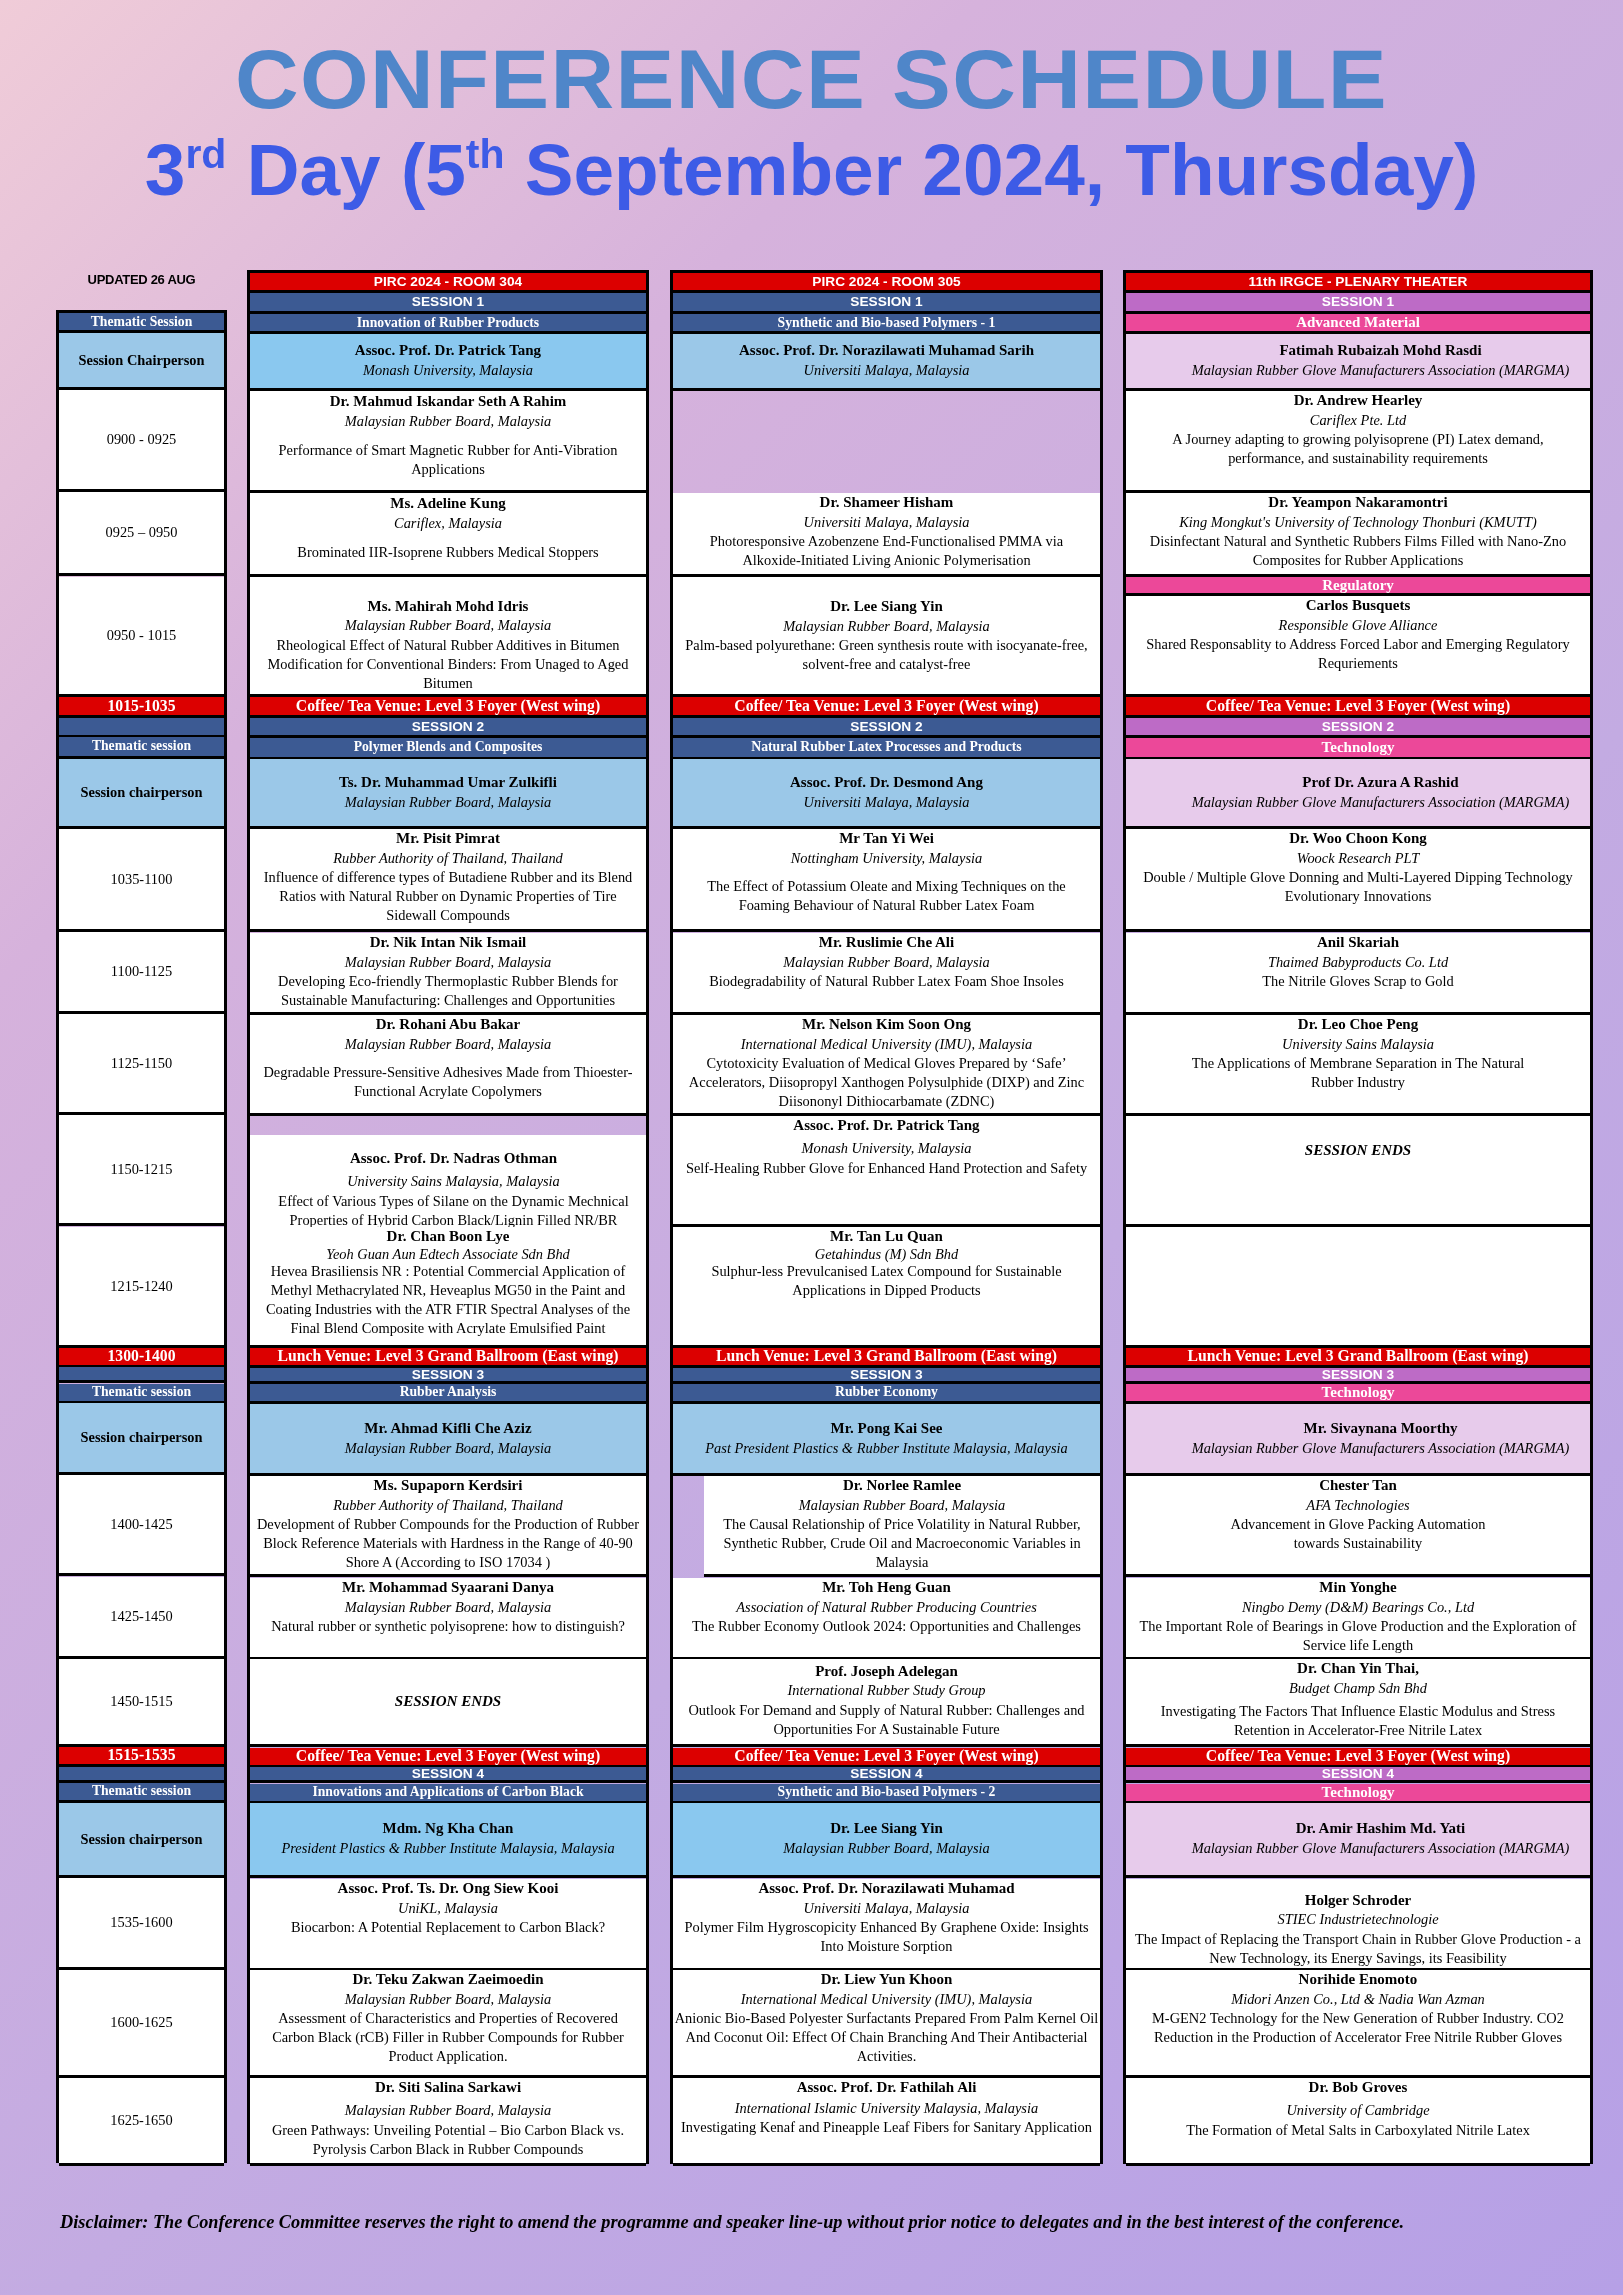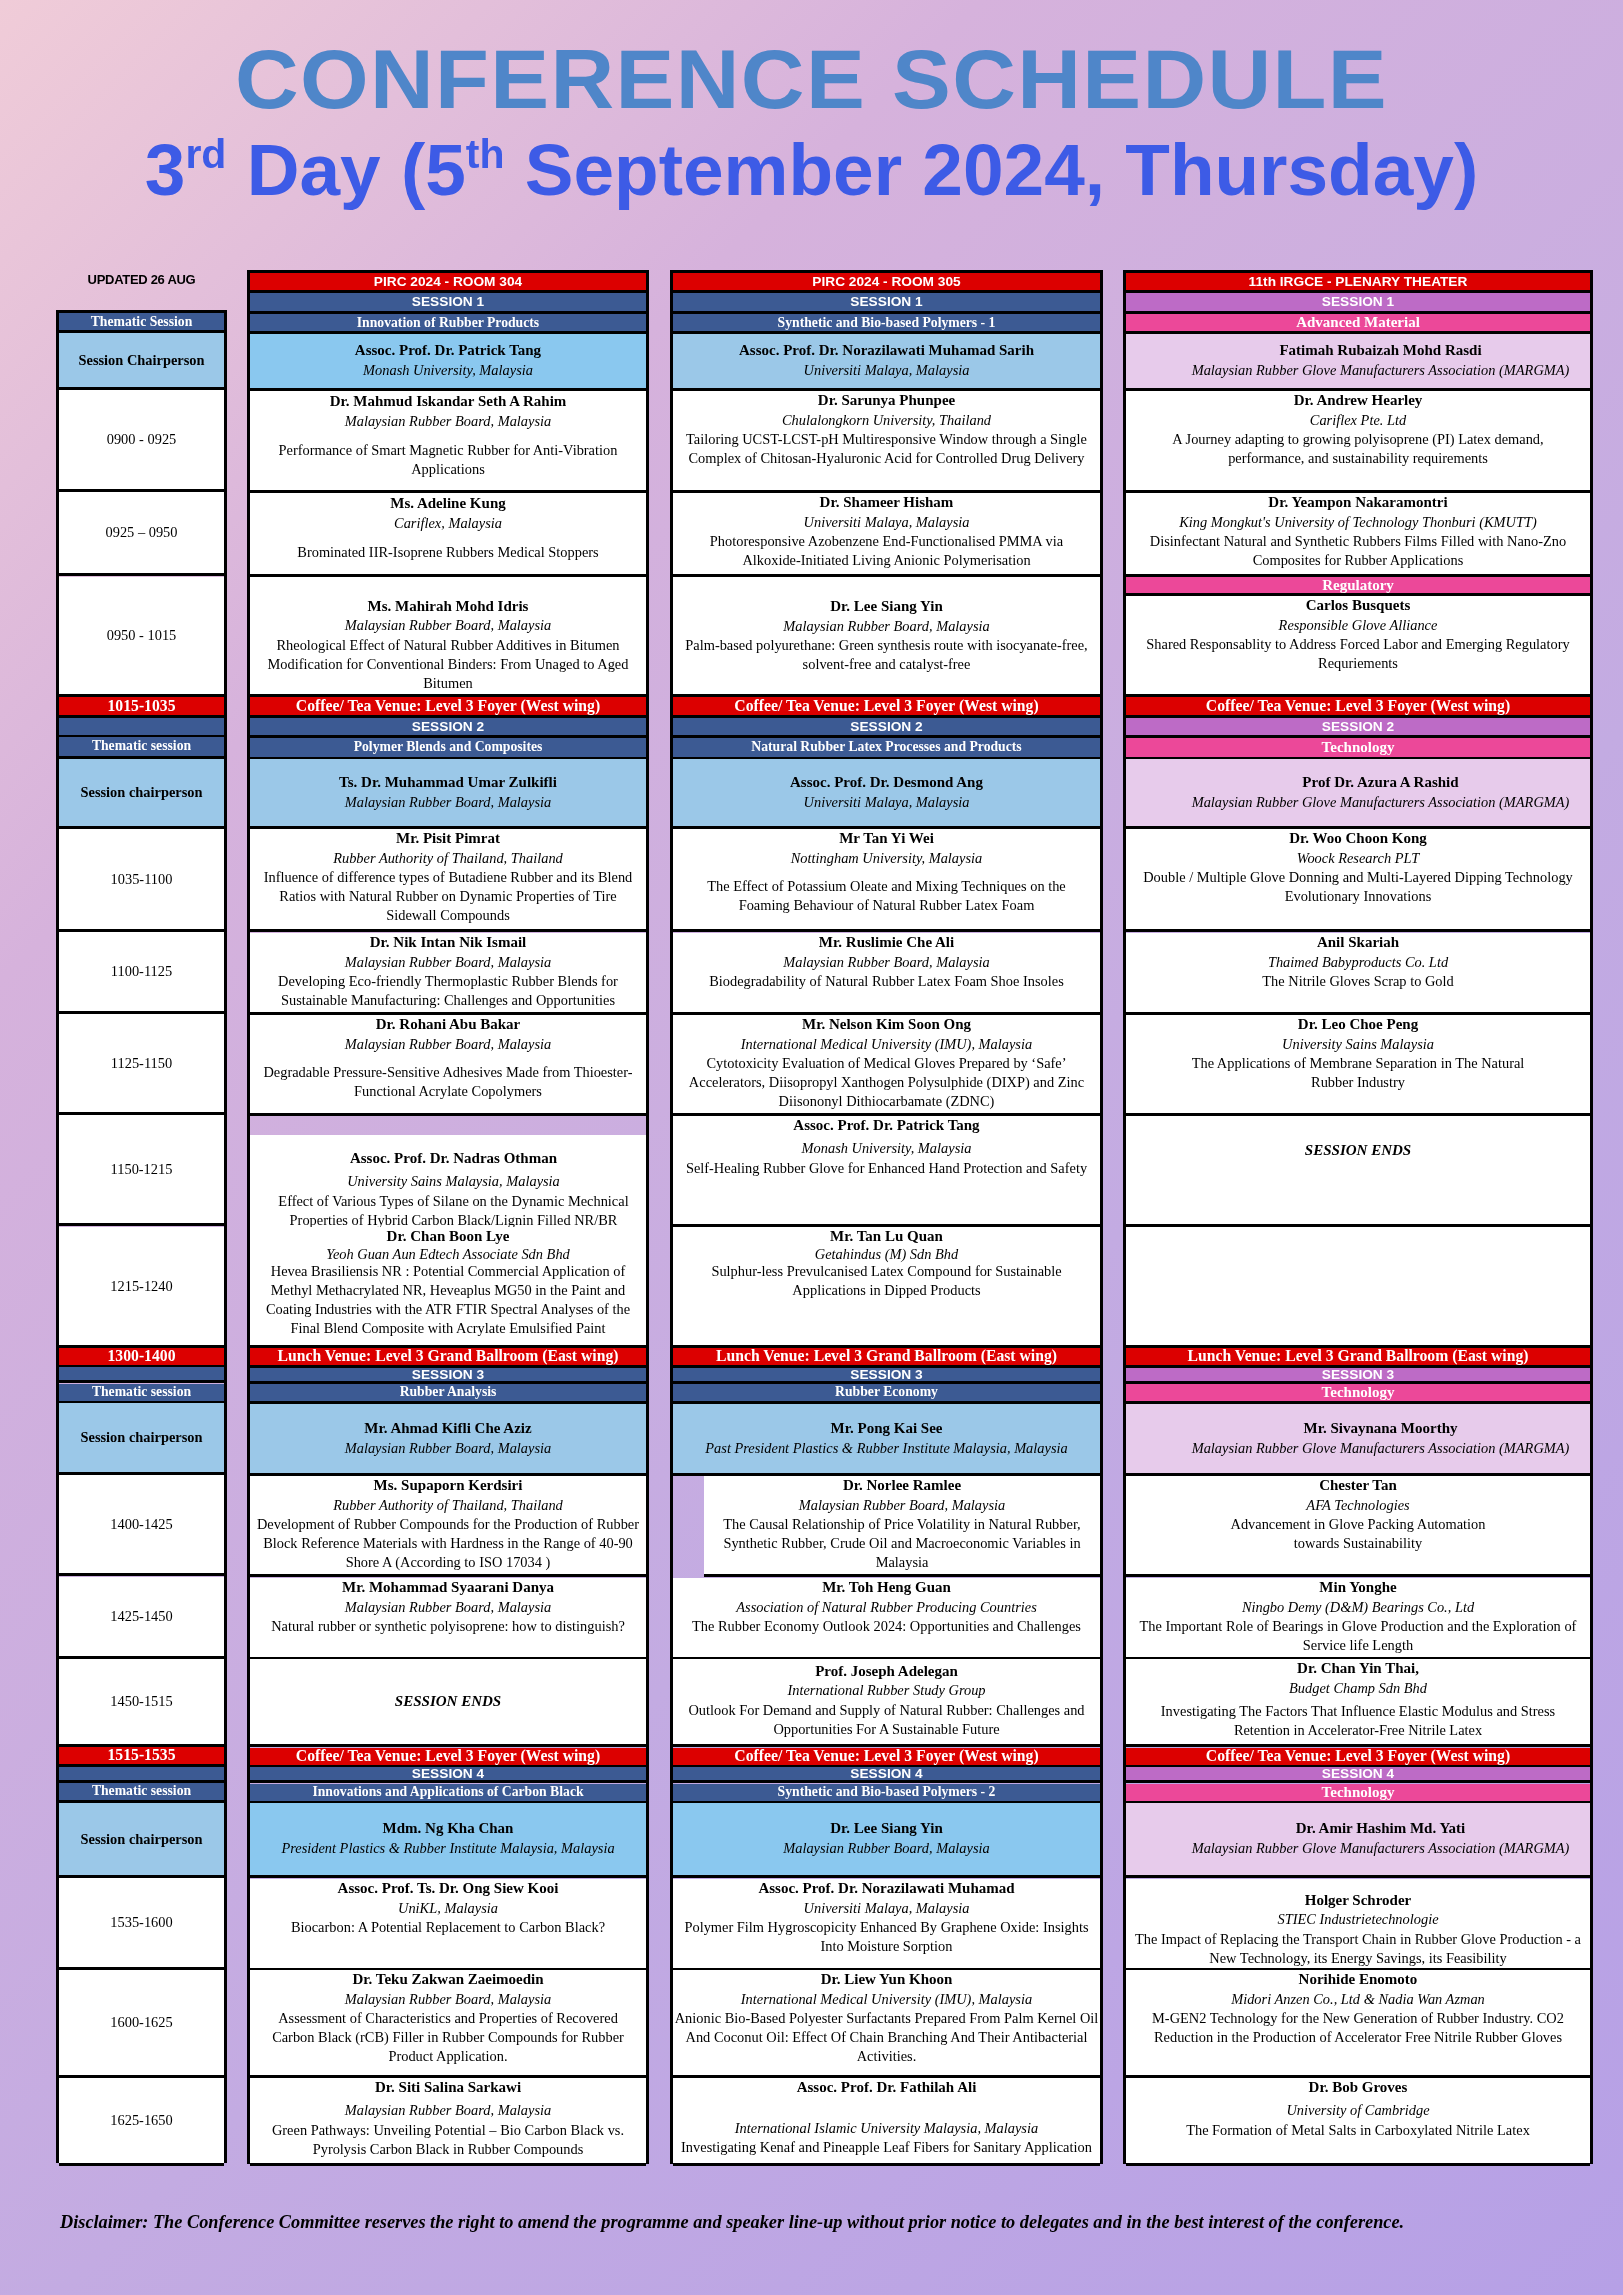--- a/index.html
+++ b/index.html
@@ -203,25 +203,20 @@
 </div>
 
 <div class="col" style="left:670px; width:433px; top:270px; height:1894px; border-top:3.3px solid #000;">
   <div class="cell venue" style="top:0; height:19.6px;">PIRC 2024 - ROOM 305</div>
   <div class="cell sess-blue" style="top:19.6px; height:21px;">SESSION 1</div>
   <div class="cell theme-blue" style="top:41px; height:20px;">Synthetic and Bio-based Polymers - 1</div>
   <div class="cell chair-blue" style="top:61px; height:57px;">
     <div class="name">Assoc. Prof. Dr. Norazilawati Muhamad Sarih</div>
     <div class="aff">Universiti Malaya, Malaysia</div>
   </div>
-  <div class="cell white" style="top:118px; height:102px; justify-content:flex-start;">
-    <div class="name">Dr. Sarunya Phunpee</div>
-    <div class="aff">Chulalongkorn University, Thailand</div>
-    <div class="topic">Tailoring UCST-LCST-pH Multiresponsive Window through a Single Complex of Chitosan-Hyaluronic Acid for Controlled Drug Delivery</div>
-  </div>
   <div class="cell white" style="top:220px; height:84px; justify-content:flex-start;">
     <div class="name">Dr. Shameer Hisham</div>
     <div class="aff">Universiti Malaya, Malaysia</div>
     <div class="topic">Photoresponsive Azobenzene End-Functionalised PMMA via Alkoxide-Initiated Living Anionic Polymerisation</div>
   </div>
   <div class="cell white" style="top:304px; height:120px;">
     <div class="name">Dr. Lee Siang Yin</div>
     <div class="aff">Malaysian Rubber Board, Malaysia</div>
     <div class="topic">Palm-based polyurethane: Green synthesis route with isocyanate-free, solvent-free and catalyst-free</div>
   </div>
@@ -292,21 +287,21 @@
     <div class="aff">Universiti Malaya, Malaysia</div>
     <div class="topic">Polymer Film Hygroscopicity Enhanced By Graphene Oxide: Insights Into Moisture Sorption</div>
   </div>
   <div class="cell white" style="top:1697px; height:108px; justify-content:flex-start;">
     <div class="name">Dr. Liew Yun Khoon</div>
     <div class="aff">International Medical University (IMU), Malaysia</div>
     <div class="topic" style="padding:0 1.3px;">Anionic Bio-Based Polyester Surfactants Prepared From Palm Kernel Oil And Coconut Oil: Effect Of Chain Branching And Their Antibacterial Activities.</div>
   </div>
   <div class="cell white" style="top:1805px; height:88px; justify-content:flex-start;">
     <div class="name">Assoc. Prof. Dr. Fathilah Ali</div>
-    <div class="aff" style="margin-top:21px;">International Islamic University Malaysia, Malaysia</div>
+    <div class="aff" style="margin-top:1px;">International Islamic University Malaysia, Malaysia</div>
     <div class="topic">Investigating Kenaf and Pineapple Leaf Fibers for Sanitary Application</div>
   </div>
 </div>
 
 <div class="col" style="left:1123px; width:470px; top:270px; height:1894px; border-top:3.3px solid #000;">
   <div class="cell venue" style="top:0; height:19.6px;">11th IRGCE - PLENARY THEATER</div>
   <div class="cell sess-purple" style="top:19.6px; height:21px;">SESSION 1</div>
   <div class="cell theme-purple" style="top:41px; height:20px;">Advanced Material</div>
   <div class="cell chair-lav" style="top:61px; height:57px;">
     <div class="name">Fatimah Rubaizah Mohd Rasdi</div>

